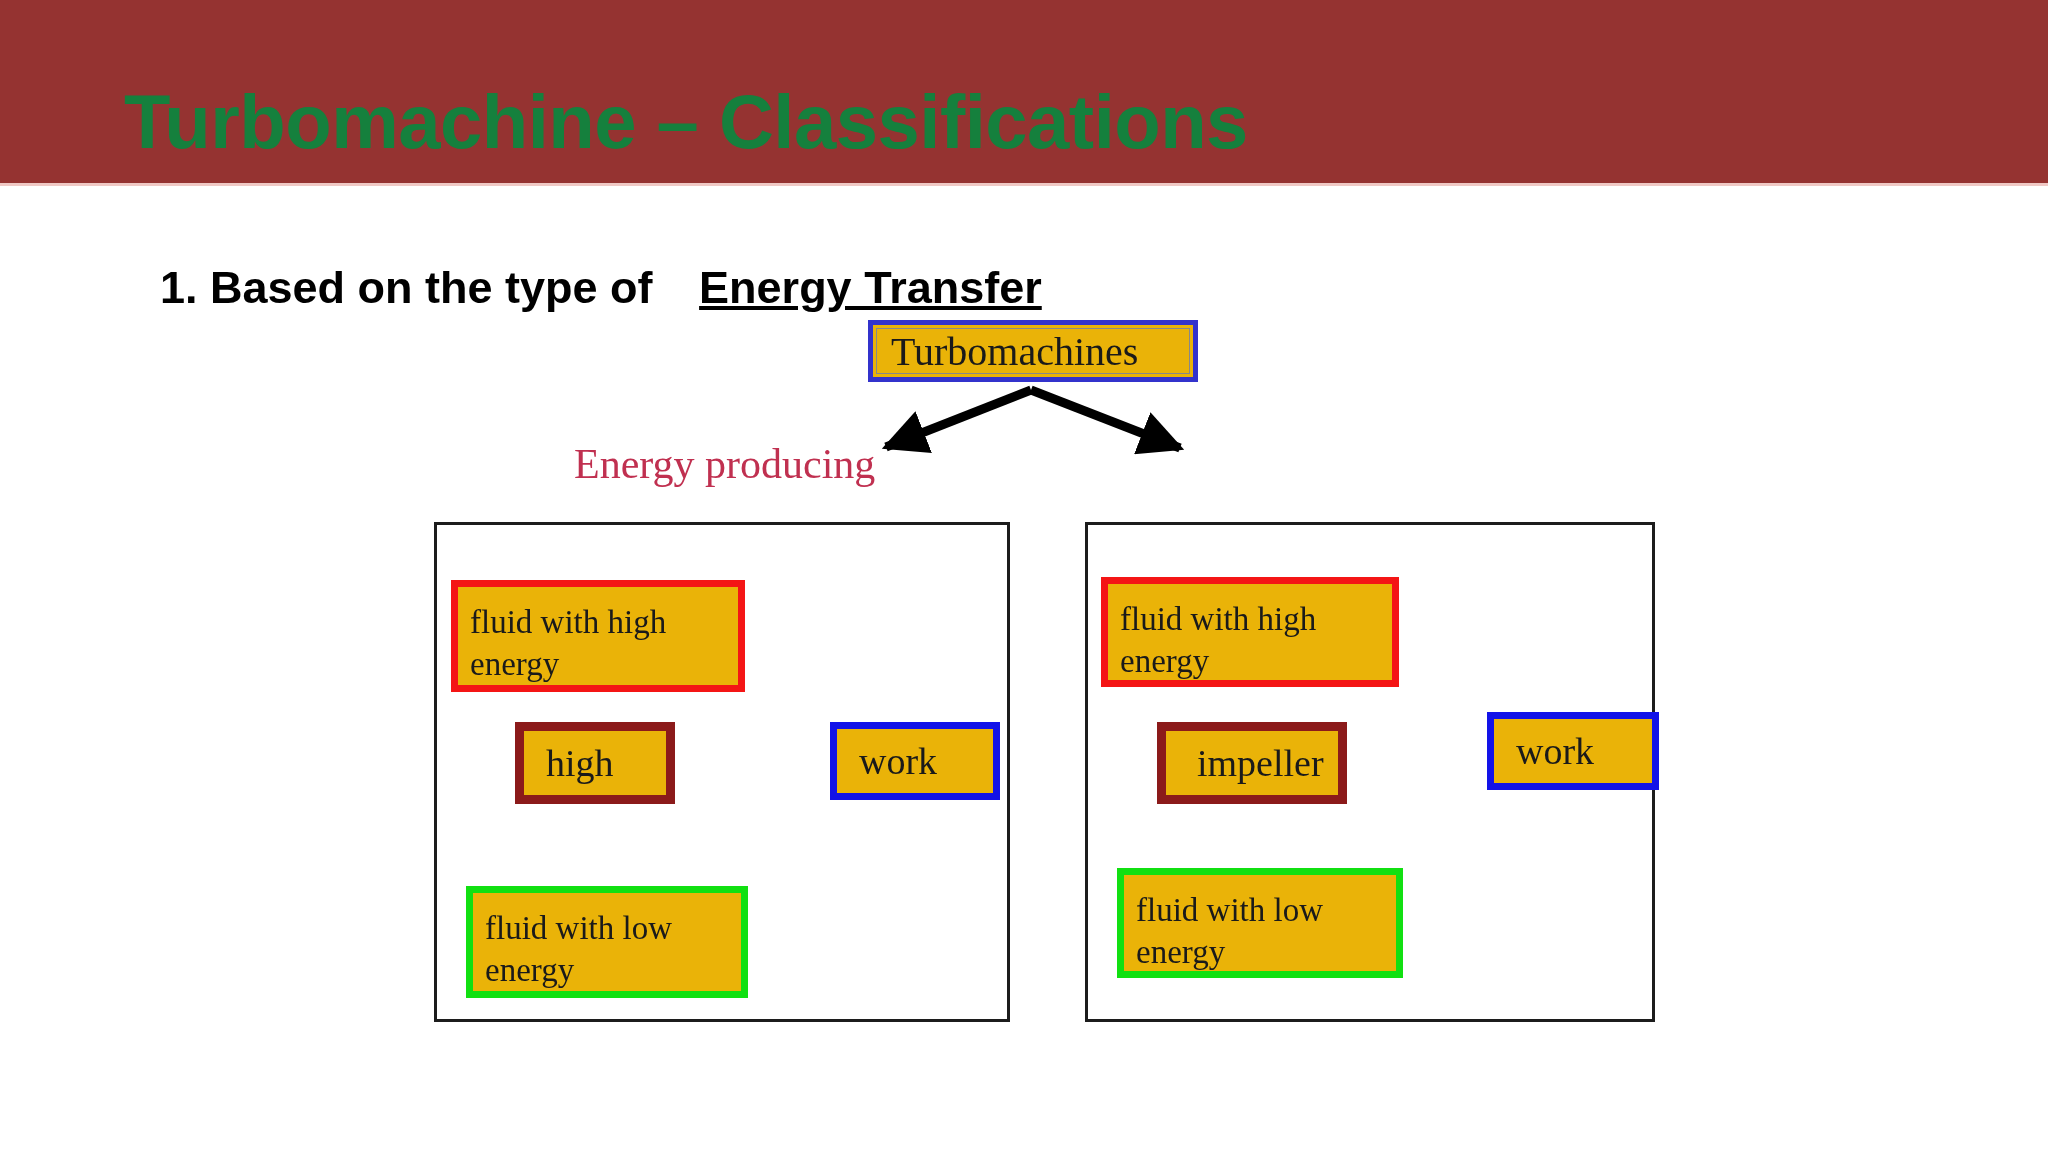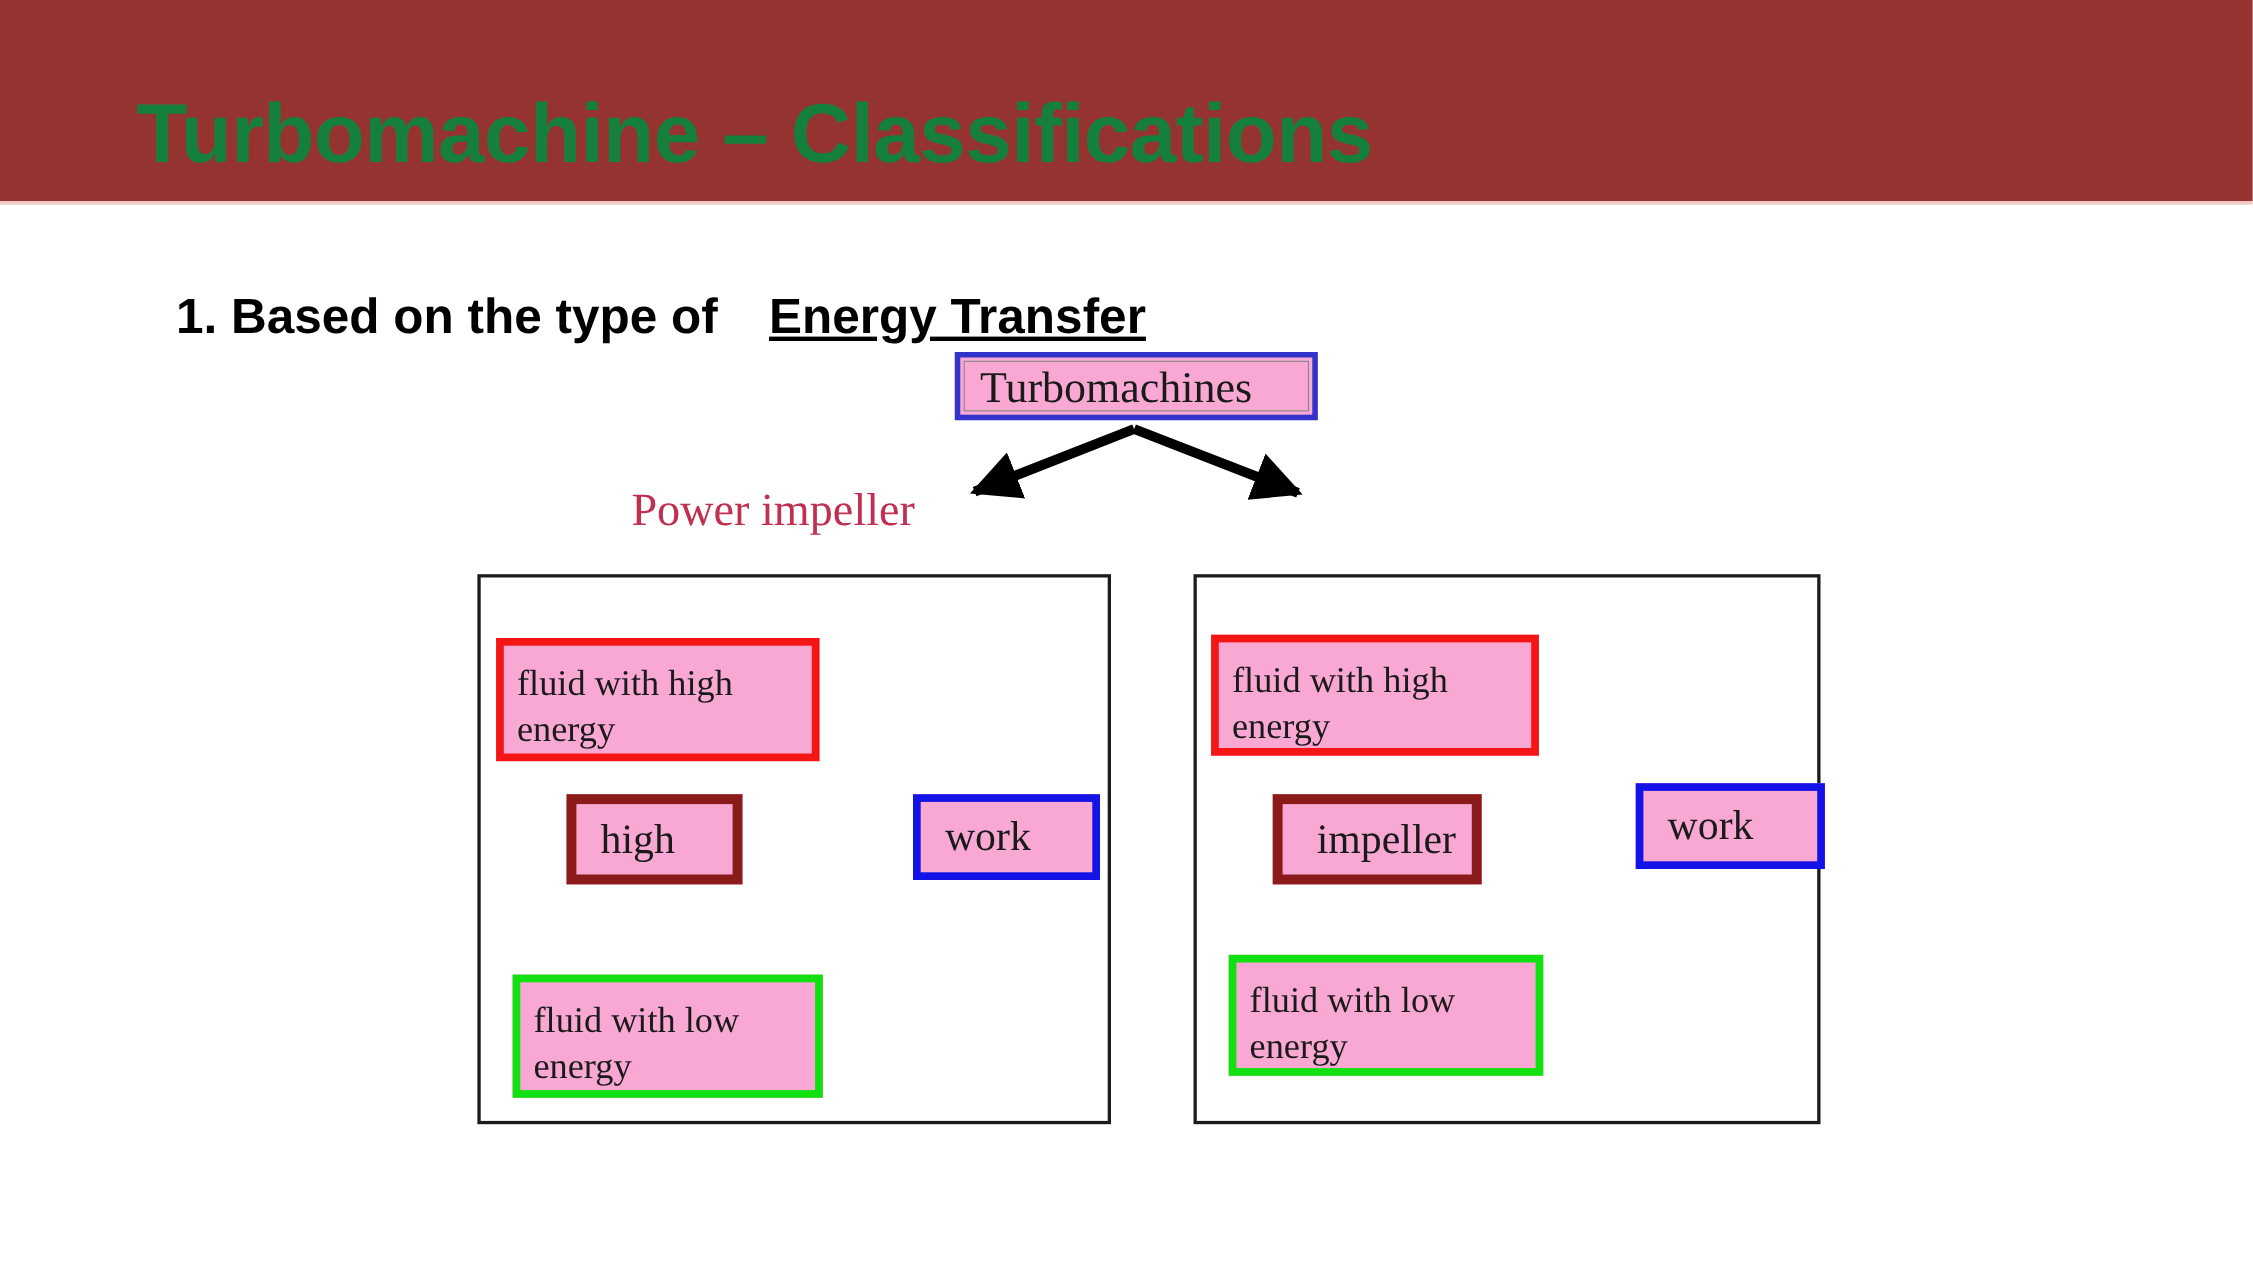--- a/index.html
+++ b/index.html
@@ -70,21 +70,21 @@
     left: 0;
     top: 0;
     width: 2048px;
     height: 1152px;
     pointer-events: none;
   }
 
   .node-box {
     position: absolute;
     box-sizing: border-box;
-    background: #f9a8d4;
+    background: #eab308;
     font-family: "Liberation Serif", serif;
     color: #1a1a1a;
     display: flex;
     align-items: center;
   }
 
   
   #root-node {
     left: 868px;
     top: 320px;
@@ -184,21 +184,21 @@
     <line x1="1230" y1="718" x2="1230" y2="673" stroke="#000000" stroke-width="8" marker-end="url(#arrowThin)"></line>
     <line x1="1466" y1="752" x2="1353" y2="752" stroke="#000000" stroke-width="8" marker-end="url(#arrowThin)"></line>
     <line x1="1230" y1="846" x2="1230" y2="806" stroke="#000000" stroke-width="8" marker-end="url(#arrowThin)"></line>
   </svg>
 
   <div id="root-node" class="node-box">
     <span class="inner-line"></span>
     <span>Turbomachines</span>
   </div>
 
-  <div id="label-power-producing" class="branch-label">Power impeller</div>
+  <div id="label-power-producing" class="branch-label">Energy producing</div>
 
   <div id="panel-left" class="panel"></div>
 
   <div id="lp-fluid-high" class="node-box box-red box-two-line">
     <span>fluid with high</span><br>
     <span>energy</span>
   </div>
 
   <div id="lp-rotor" class="node-box box-maroon box-one-line">
     <span>high</span>

